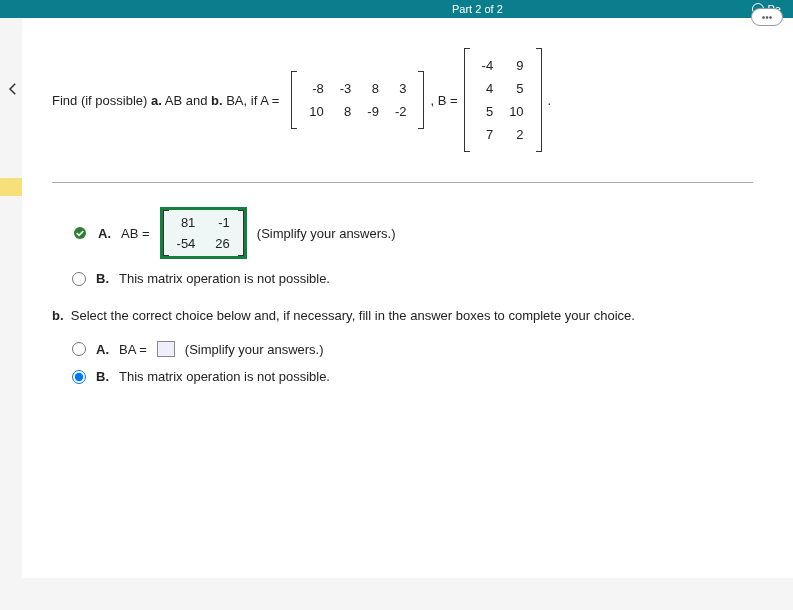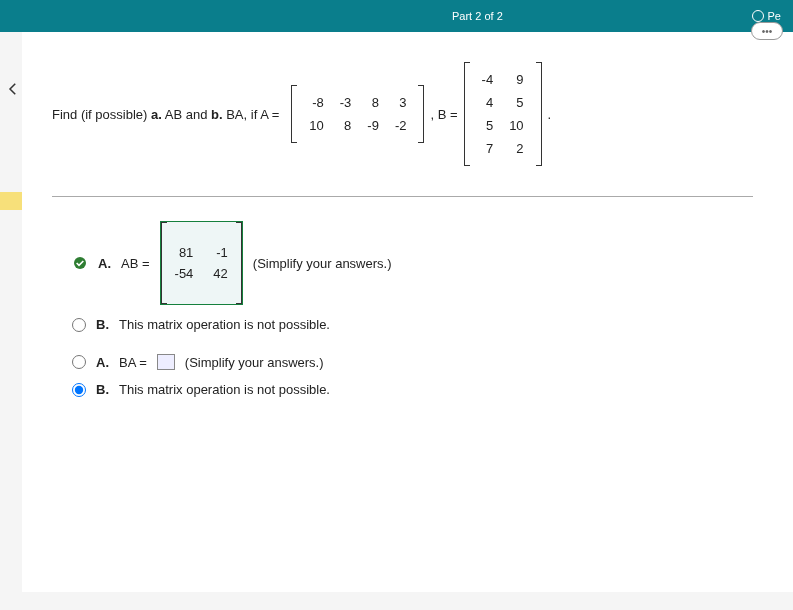--- a/index.html
+++ b/index.html
@@ -1,17 +1,17 @@
 <!DOCTYPE html>
 <html><head>
   <meta charset="utf-8">
   <style>
     * { box-sizing: border-box; margin: 0; padding: 0; }
     body { font-family: Arial, sans-serif; font-size: 13px; color: #222; background: #f5f5f5; width: 793px; height: 610px; overflow: hidden; }
-    .topbar { background: #0a7e8c; height: 32px; display: flex; align-items: center; padding: 0 12px; color: #fff; font-size: 11px; }
+    .topbar { background: #0a7e8c; height: 18px; display: flex; align-items: center; padding: 0 12px; color: #fff; font-size: 11px; }
     .topbar .part { margin-left: 440px; }
     .topbar .right { margin-left: auto; display: flex; align-items: center; gap: 4px; }
     .topbar .circle { width: 12px; height: 12px; border: 1.5px solid #fff; border-radius: 50%; }
     .back-arrow { position: absolute; top: 80px; left: 4px; cursor: pointer; }
     .back-arrow svg { width: 18px; height: 18px; stroke: #333; stroke-width: 2; fill: none; }
     .content { background: #fff; margin-left: 22px; padding: 30px 40px 20px 30px; min-height: 560px; position: relative; }
     .yellow-mark { position: absolute; left: -22px; top: 160px; width: 22px; height: 18px; background: #f7e07a; }
     .question { display: flex; align-items: center; gap: 12px; flex-wrap: nowrap; margin-bottom: 30px; }
     .qtext { white-space: nowrap; }
     .matrix-wrap { display: inline-flex; align-items: center; gap: 6px; }
@@ -24,21 +24,21 @@
     .hr { border: none; border-top: 1px solid #aaa; margin: 10px 0 24px; position: relative; }
     .dots-btn { position: absolute; right: 10px; top: -10px; width: 32px; height: 18px; border: 1px solid #999; border-radius: 10px; background: #fff; display: flex; align-items: center; justify-content: center; font-size: 10px; color: #666; cursor: pointer; }
     .subq { margin-bottom: 22px; }
     .subq-label { margin-bottom: 18px; }
     .choice { display: flex; align-items: center; gap: 10px; margin: 12px 0; }
     .choice-indent { margin-left: 20px; }
     .choice input[type="radio"] { width: 14px; height: 14px; }
     .check-icon { width: 16px; height: 16px; }
     .check-icon svg { width: 16px; height: 16px; }
     .letter { font-weight: bold; }
-    .ans-matrix { border: 1px solid #15803d; background: #eef6f6; padding: 20px 4px; }
+    .ans-matrix { border: 3px solid #15803d; background: #eef6f6; padding: 2px 4px; }
     .ans-matrix td { padding: 3px 10px; text-align: right; }
     .blank-box { display: inline-block; width: 18px; height: 16px; border: 1px solid #888; background: #eef; vertical-align: middle; }
     b { font-weight: bold; }
   </style>
 </head>
 <body>
 
 <div class="topbar">
   <span class="part">Part 2 of 2</span>
   <span class="right">
@@ -127,35 +127,38 @@
         <span class="mb left"></span>
           <span class="mb right"></span>
         <table>
             <tbody>
           <tr>
                 <td>81</td>
                 <td>-1</td>
               </tr>
           <tr>
                 <td>-54</td>
-                <td>42</td>
+                <td>26</td>
               </tr>
         </tbody>
           </table>
       </span>
       <span>(Simplify your answers.)</span>
     </div>
     <div class="choice choice-indent">
       <input type="radio" name="pa" style="">
       <span class="letter">B.</span>
       <span>This matrix operation is not possible.</span>
     </div>
   </div>
 
   <div class="subq">
+    <div class="subq-label">
+      <b>b.</b>&nbsp;&nbsp;<span>Select the correct choice below and, if necessary, fill in the answer boxes to complete your choice.</span>
+    </div>
     <div class="choice choice-indent">
       <input type="radio" name="pb" style="">
       <span class="letter">A.</span>
       <span>BA = </span>
       <span class="blank-box"></span>
       <span>(Simplify your answers.)</span>
     </div>
     <div class="choice choice-indent">
       <input type="radio" name="pb" checked="" style="">
       <span class="letter">B.</span>

